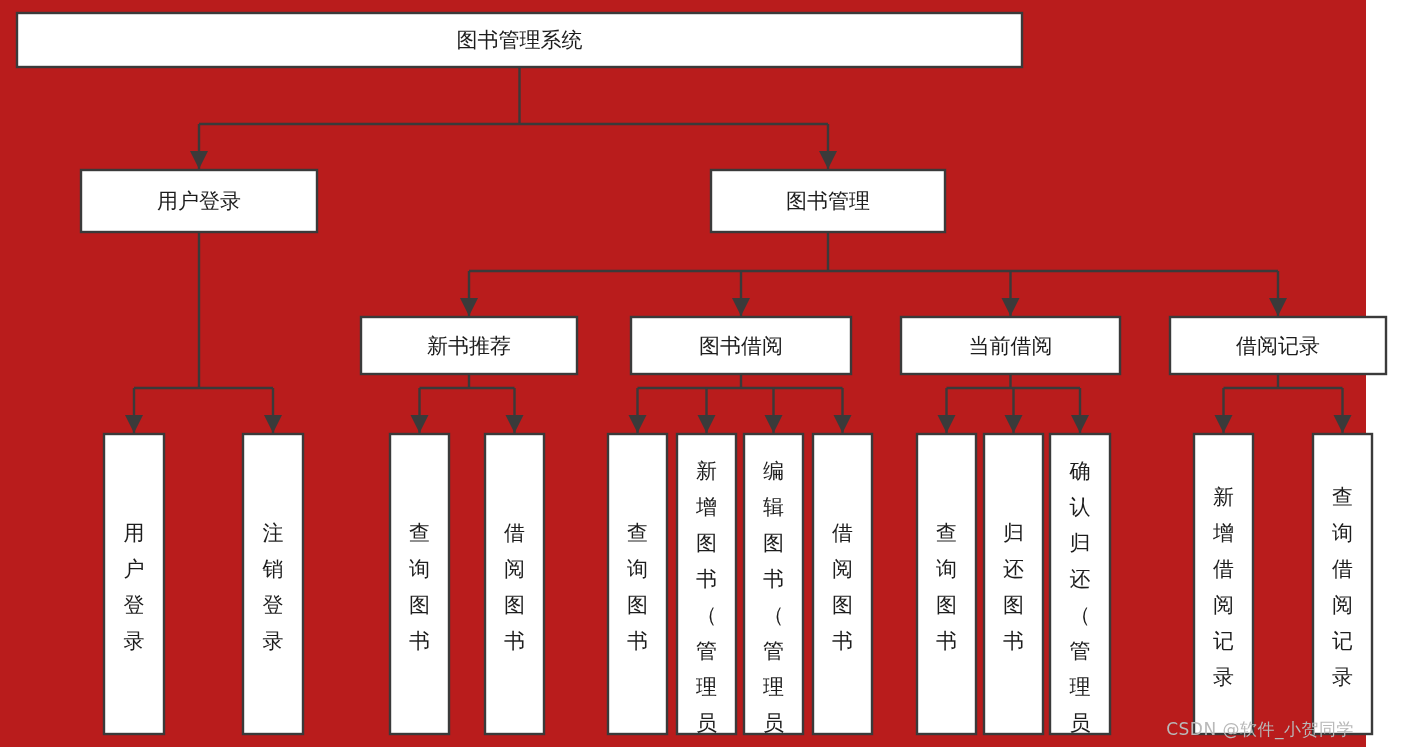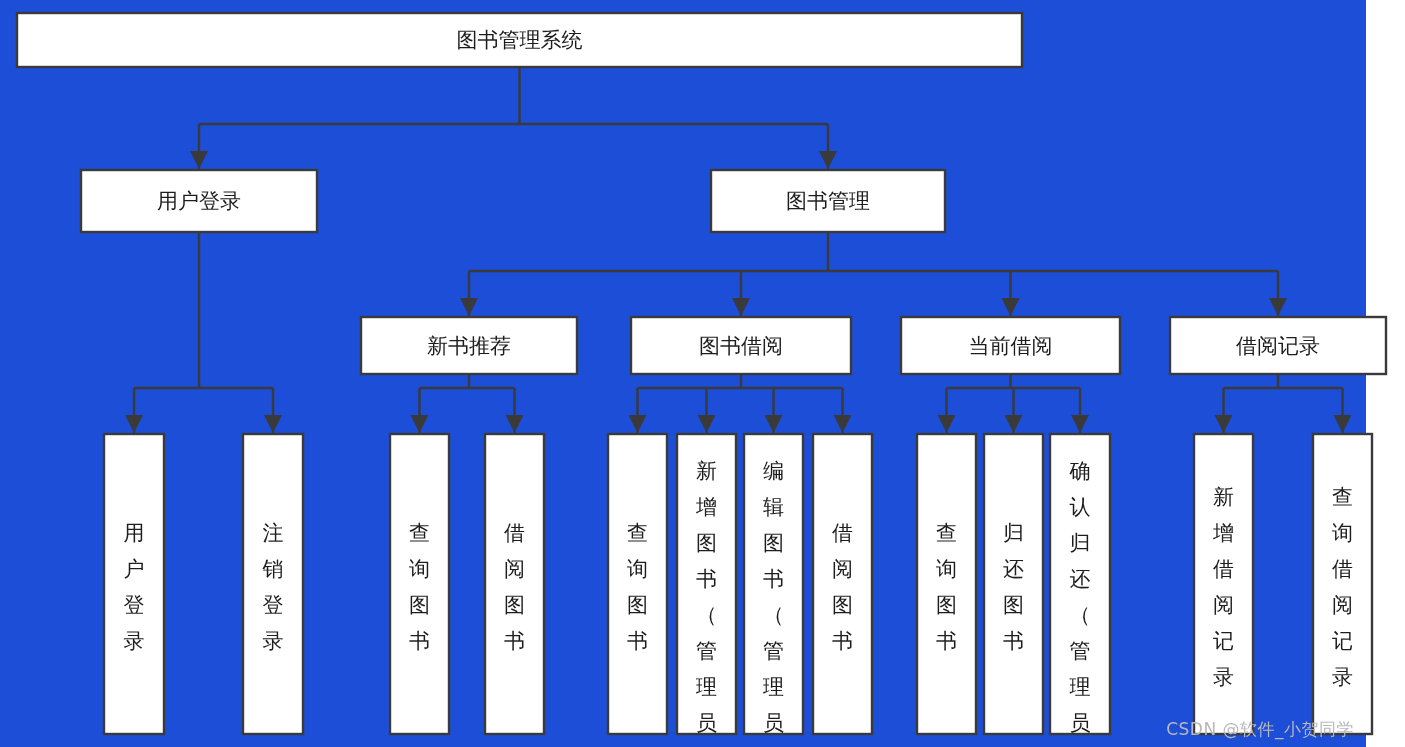--- a/index.html
+++ b/index.html
@@ -10,21 +10,21 @@
   body {
     width: 1405px;
     height: 747px;
     font-family: "DejaVu Sans", "Liberation Sans", sans-serif;
     overflow: hidden;
   }
   #diagram-root {
     position: relative;
     width: 1366px;
     height: 747px;
-    background: #1d4ed8;
+    background: #b91c1c;
   }
   svg#flow {
     position: absolute;
     top: 0;
     left: 0;
     width: 1405px;
     height: 747px;
   }
   .node-box {
     fill: #ffffff;

